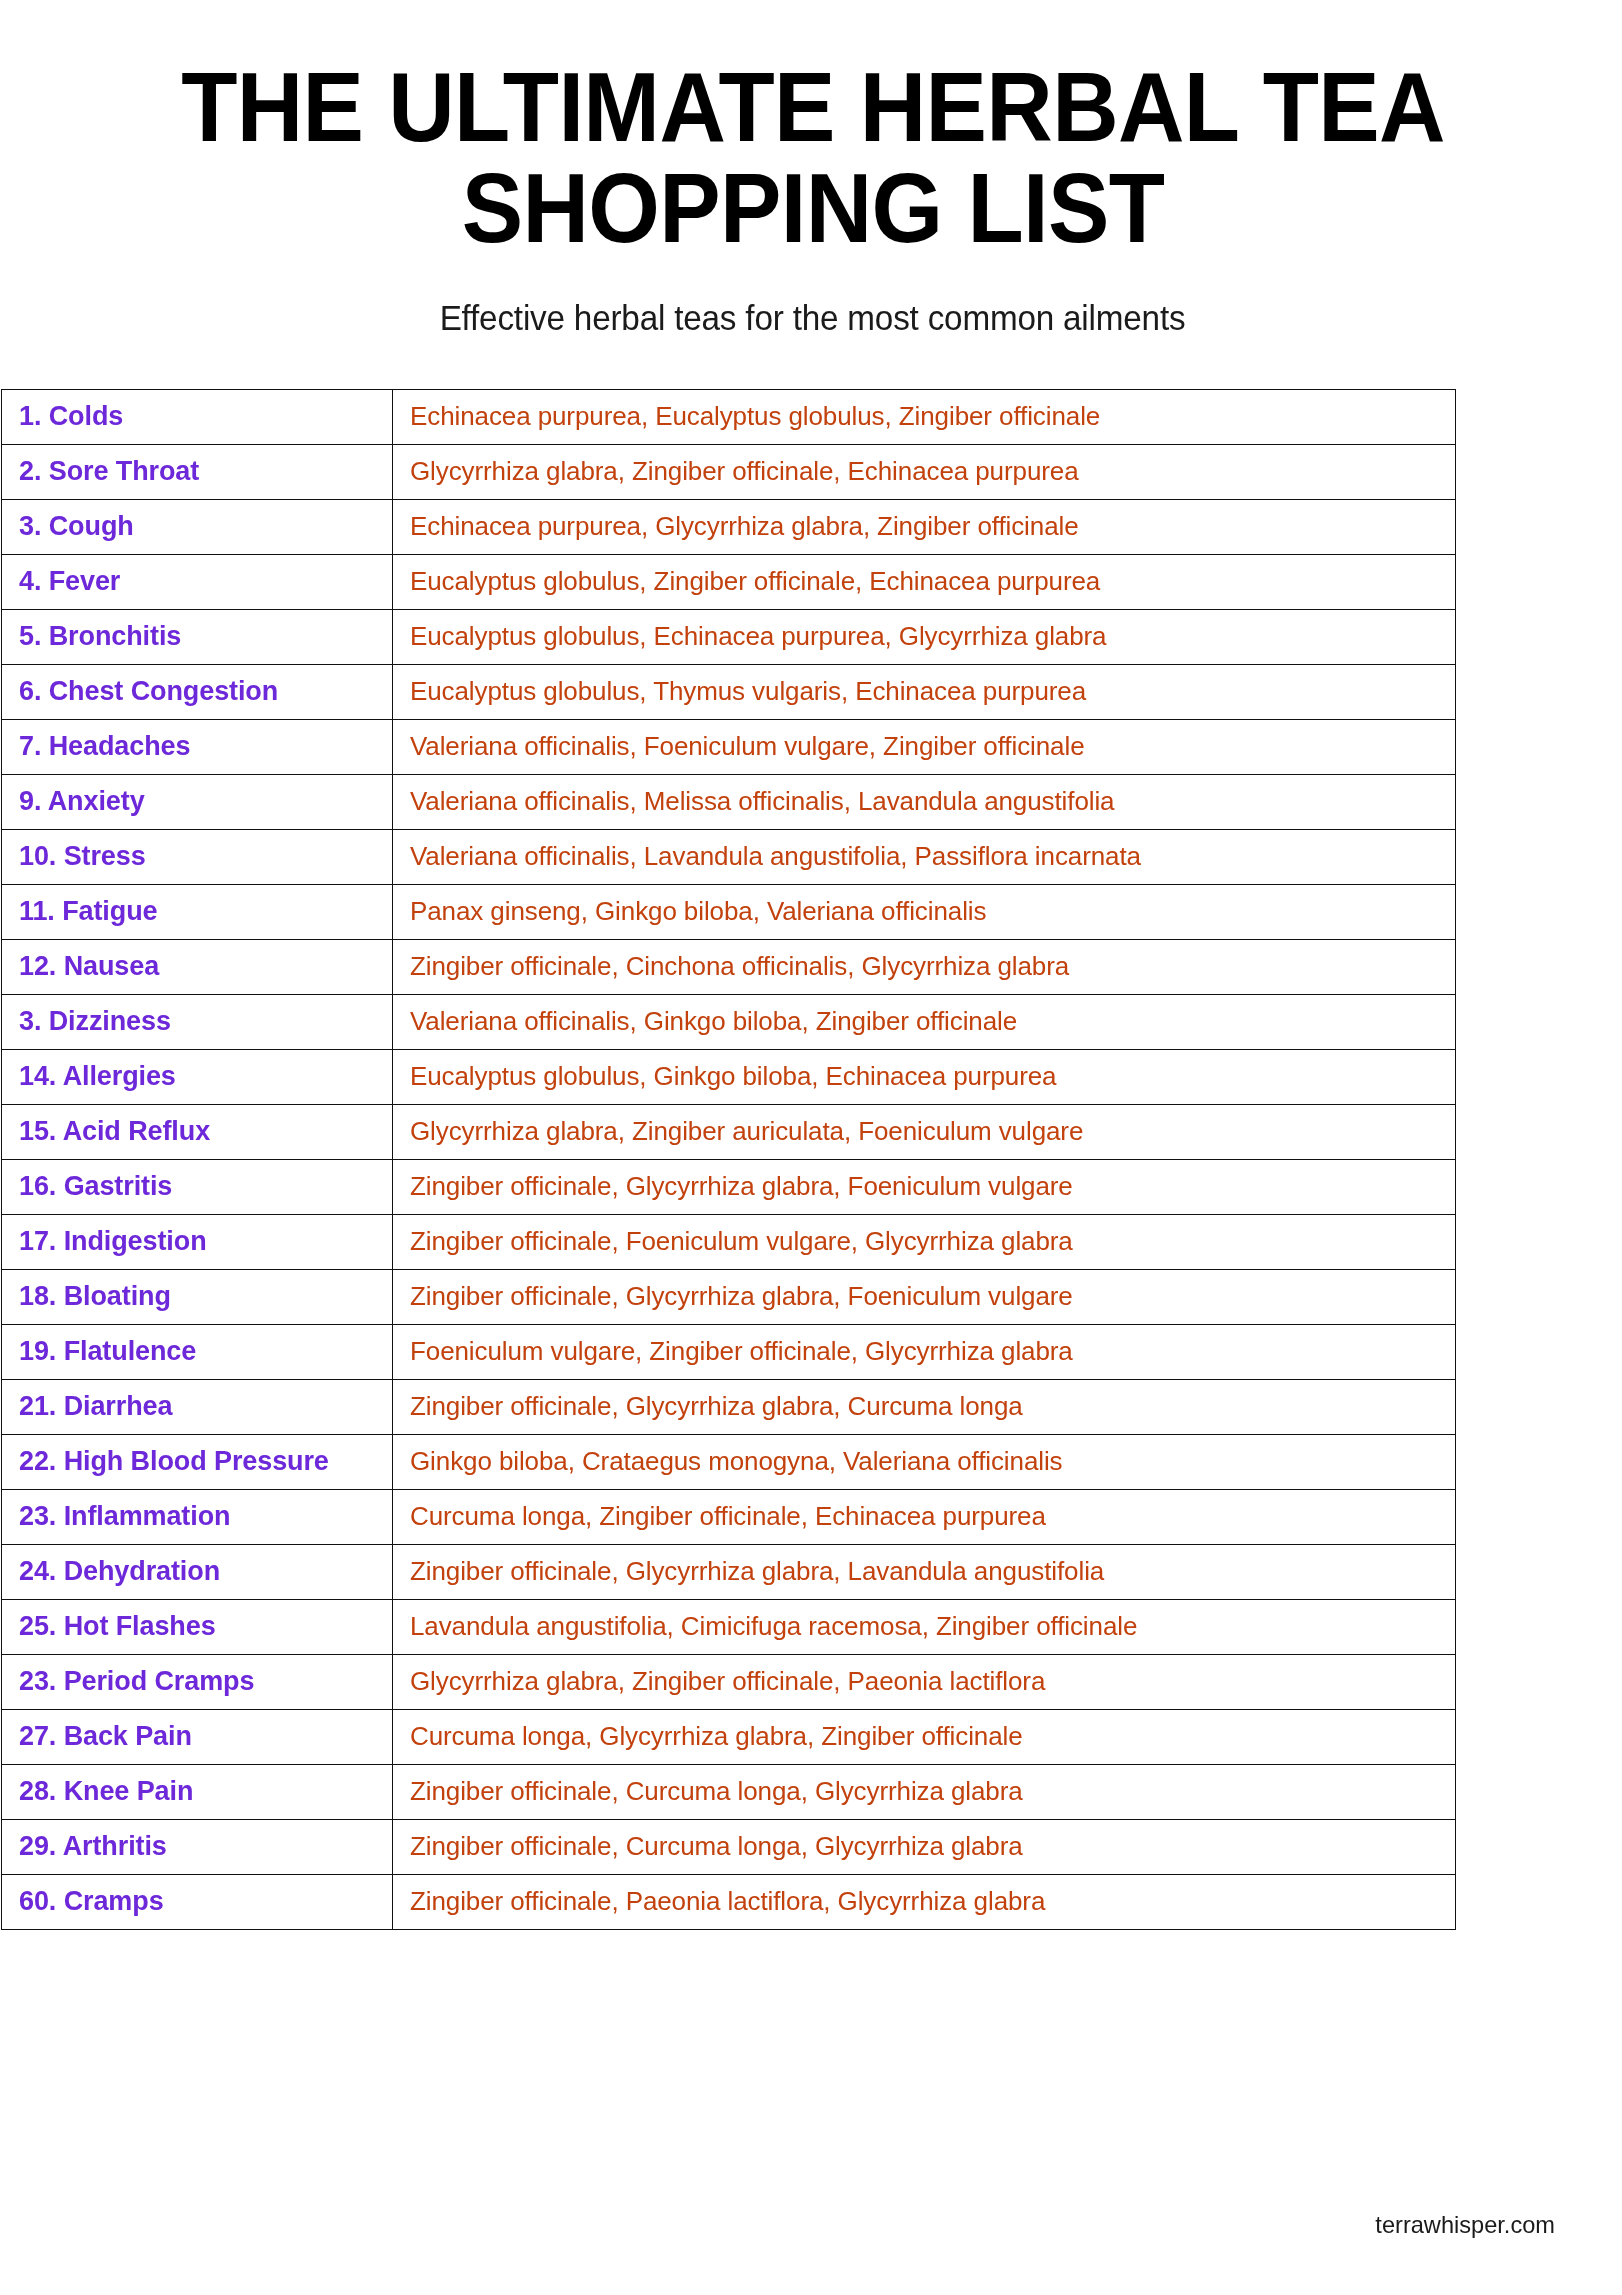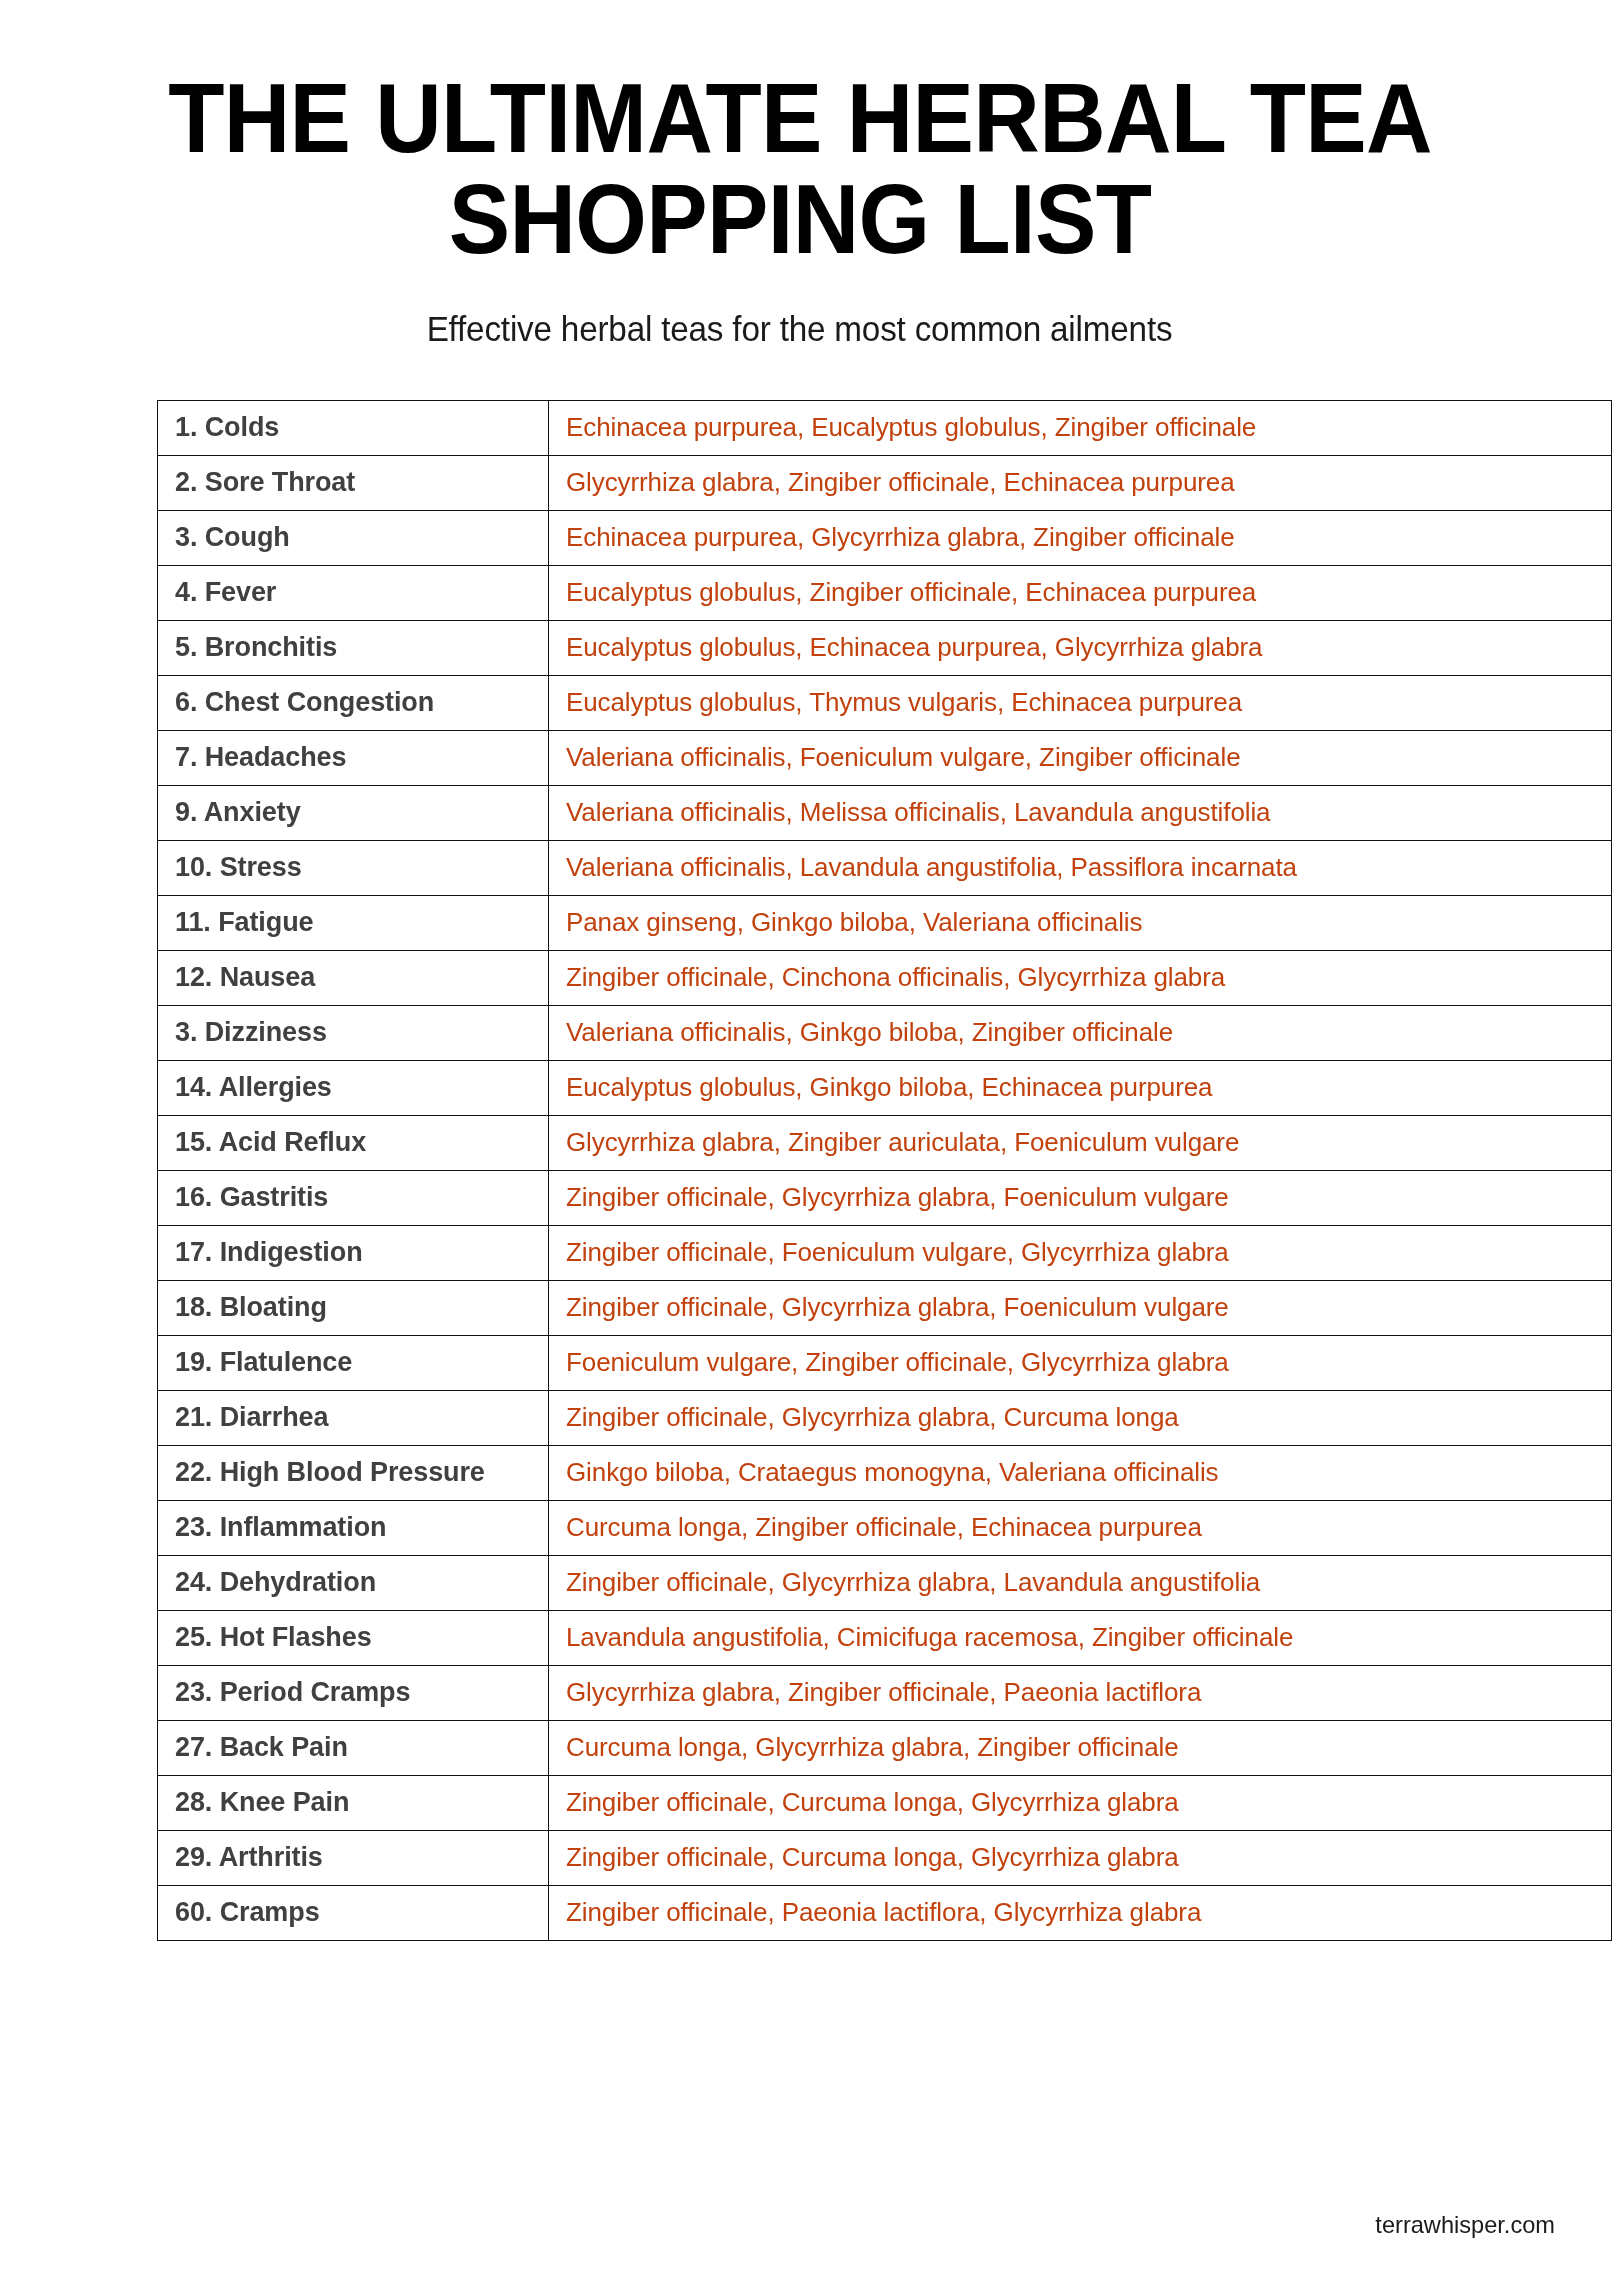--- a/index.html
+++ b/index.html
@@ -15,22 +15,22 @@
     -webkit-font-smoothing: antialiased;
     position: relative;
     overflow: hidden;
   }
 
   .page {
     position: absolute;
     inset: 0;
     display: flex;
     flex-direction: column;
-    align-items: flex-end;
-    padding: 12px;
+    align-items: flex-start;
+    padding: 1px;
   }
 
   
   .header {
     width: 1623px;
     text-align: center;
     padding-top: 56px;
   }
   .title {
     font-family: "Liberation Sans", sans-serif;
@@ -73,21 +73,21 @@
     border: 1.3px solid #111111;
     height: 55px;
     padding: 0 0 0 17px;
     vertical-align: middle;
     box-sizing: border-box;
   }
   td.ailment {
     font-weight: 700;
     font-size: 27px;
     letter-spacing: -0.1px;
-    color: #404040;
+    color: #6d28d9;
     white-space: nowrap;
   }
   td.herbs {
     font-weight: 400;
     font-size: 26px;
     letter-spacing: -0.1px;
     color: #c2410c;
     padding-left: 19.6px;
     white-space: nowrap;
   }

